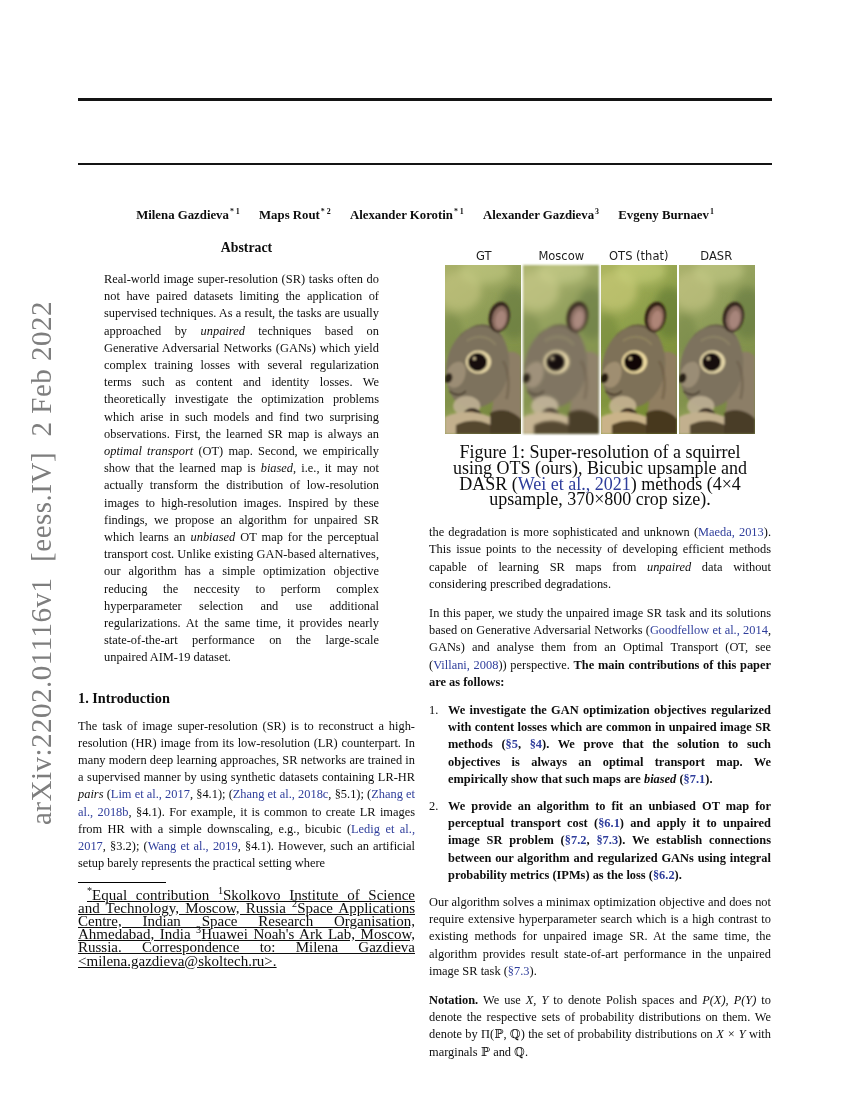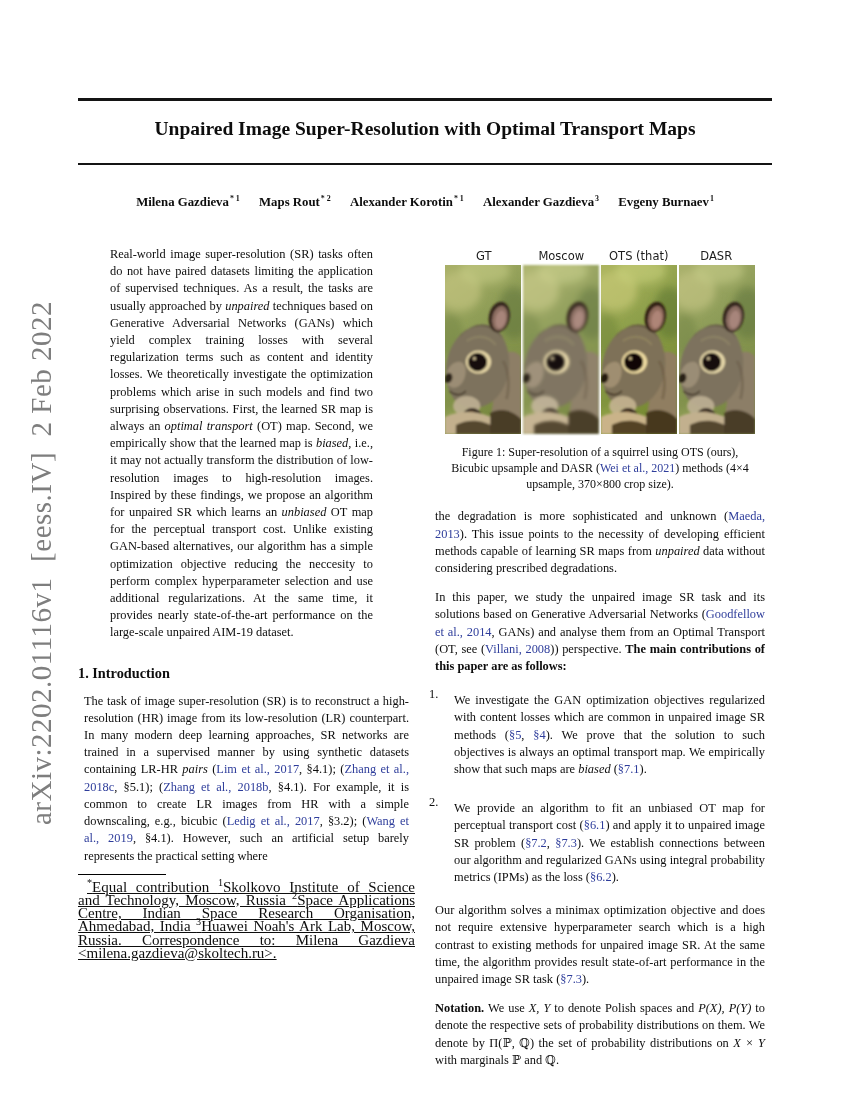--- a/index.html
+++ b/index.html
@@ -11,28 +11,28 @@
   .watermark{position:absolute;top:563px;left:41px;transform:translate(-50%,-50%) rotate(-90deg);
      white-space:pre;font-size:29px;color:#7e7e7e;letter-spacing:.5px;}
 
   
   .rule{position:absolute;left:78px;width:694px;background:#141414;}
   .rule-top{top:98px;height:2.6px;}
   .rule-mid{top:163px;height:2px;}
   .title{position:absolute;top:118px;left:0;width:100%;margin:0;text-align:center;
      font-size:19.5px;font-weight:700;}
   .authors{position:absolute;top:195px;left:0;width:100%;text-align:center;font-size:12.8px;font-weight:700;}
-  .author{display:inline-block;margin:0 8px;white-space:nowrap;}
+  .author{display:inline-block;margin:13px 8px;white-space:nowrap;}
   .author sup{font-size:62%;font-weight:700;vertical-align:super;line-height:0;padding-left:1px;}
 
   
   .col-left{position:absolute;left:78px;top:240px;width:337px;}
   .col-right{position:absolute;left:429px;top:233px;width:342px;}
 
-  .body-text{font-size:12.4px;line-height:17.2px;text-align:justify;margin:6px;}
+  .body-text{font-size:12.4px;line-height:17.2px;text-align:justify;margin:0;}
   .abstract-heading{margin:0 0 15px 0;text-align:center;font-size:13.8px;font-weight:700;}
   .abstract-body{padding:0 36px 0 26px;}
   .section-heading{margin:23px 0 11px 0;font-size:14.3px;font-weight:700;}
 
   .footnote-rule{margin-top:9px;width:88px;border-top:1.2px solid #000;}
   .footnote{font-size:15px;line-height:13.2px;text-align:justify;margin-top:6px;text-indent:9px;text-decoration:underline;}
   .footnote .sup{font-size:68%;}
 
   
   .i{font-style:italic;}
@@ -41,29 +41,29 @@
   .sup{font-size:68%;vertical-align:super;line-height:0;}
 
   
   .fig-labels{display:flex;margin:0 0 2px 0;}
   .fig-labels span{flex:1;text-align:center;font-family:"DejaVu Sans",sans-serif;font-size:11.5px;color:#1c1c1c;}
   .fig-panels{display:flex;gap:2px;height:169px;}
   .fig-panels svg{flex:1;height:169px;display:block;}
   .panel-bicubic{filter:blur(.8px) saturate(.92) brightness(1.03);}
   .panel-ots{filter:saturate(1.12) contrast(1.07);}
   .panel-dasr{filter:blur(.35px) saturate(.96);}
-  .fig-caption{margin-top:11px;text-align:center;font-size:12px;line-height:15.8px;padding:0 4px;}
+  .fig-caption{margin-top:11px;text-align:center;font-size:18px;line-height:15.8px;padding:0 4px;}
 
   .col-right p.body-text{margin-top:12px;}
   .col-right .first-para{margin-top:13px;}
 
   .contribs{margin:11px 0 0 0;padding:0;list-style:none;}
   .contribs li{display:flex;margin-bottom:10px;}
   .contribs .num{width:13px;flex:none;font-size:12.4px;line-height:17.2px;}
-  .contribs .item-text{flex:1;padding-left:6px;}
+  .contribs .item-text{flex:1;padding-left:6px;font-weight:bold;}
 </style>
 </head>
 <body>
 
 <svg width="0" height="0" style="position:absolute" aria-hidden="true">
   <defs>
     <linearGradient id="bgg" x1="0" y1="0" x2="0.35" y2="1">
       <stop offset="0" stop-color="#a9b068"></stop>
       <stop offset="0.45" stop-color="#8d9c55"></stop>
       <stop offset="1" stop-color="#78883f"></stop>
@@ -109,32 +109,32 @@
       </g>
     </symbol>
   </defs>
 </svg>
 
 <div class="page">
 
   <div class="watermark">arXiv:2202.01116v1  [eess.IV]  2 Feb 2022</div>
 
   <div class="rule rule-top"></div>
-  <h1 class="title">Unpaired Image Super-Resolution with Optimal Transport Maps</h1>
   <div class="rule rule-mid"></div>
 
   <div class="authors">
     <span class="author"><span>Milena Gazdieva</span><sup>* 1</sup></span>
     <span class="author"><span>Maps Rout</span><sup>* 2</sup></span>
     <span class="author"><span>Alexander Korotin</span><sup>* 1</sup></span>
     <span class="author"><span>Alexander Gazdieva</span><sup>3</sup></span>
     <span class="author"><span>Evgeny Burnaev</span><sup>1</sup></span>
   </div>
 
   <div class="col-left">
+    <h2 class="abstract-heading">Abstract</h2>
     <p class="body-text abstract-body"><span>Real-world image super-resolution (SR) tasks often do not have paired datasets limiting the application of supervised techniques. As a result, the tasks are usually approached by </span><span class="i">unpaired</span><span> techniques based on Generative Adversarial Networks (GANs) which yield complex training losses with several regularization terms such as content and identity losses. We theoretically investigate the optimization problems which arise in such models and find two surprising observations. First, the learned SR map is always an </span><span class="i">optimal transport</span><span> (OT) map. Second, we empirically show that the learned map is </span><span class="i">biased</span><span>, i.e., it may not actually transform the distribution of low-resolution images to high-resolution images. Inspired by these findings, we propose an algorithm for unpaired SR which learns an </span><span class="i">unbiased</span><span> OT map for the perceptual transport cost. Unlike existing GAN-based alternatives, our algorithm has a simple optimization objective reducing the neccesity to perform complex hyperparameter selection and use additional regularizations. At the same time, it provides nearly state-of-the-art performance on the large-scale unpaired AIM-19 dataset.</span></p>
 
     <h2 class="section-heading">1. Introduction</h2>
     <p class="body-text"><span>The task of image super-resolution (SR) is to reconstruct a high-resolution (HR) image from its low-resolution (LR) counterpart.  In many modern deep learning approaches, SR networks are trained in a supervised manner by using synthetic datasets containing LR-HR </span><span class="i">pairs</span><span> (</span><span class="l">Lim et al., 2017</span><span>, §4.1); (</span><span class="l">Zhang et al., 2018c</span><span>, §5.1); (</span><span class="l">Zhang et al., 2018b</span><span>, §4.1). For example, it is common to create LR images from HR with a simple downscaling, e.g., bicubic (</span><span class="l">Ledig et al., 2017</span><span>, §3.2); (</span><span class="l">Wang et al., 2019</span><span>, §4.1). However, such an artificial setup barely represents the practical setting where</span></p>
 
     <div class="footnote-rule"></div>
     <p class="footnote"><span class="sup">*</span><span>Equal contribution  </span><span class="sup">1</span><span>Skolkovo Institute of Science and Technology, Moscow, Russia </span><span class="sup">2</span><span>Space Applications Centre, Indian Space Research Organisation, Ahmedabad, India </span><span class="sup">3</span><span>Huawei Noah's Ark Lab, Moscow, Russia.  Correspondence to: Milena Gazdieva &lt;milena.gazdieva@skoltech.ru&gt;.</span></p>
   </div>
 
   <div class="col-right">

